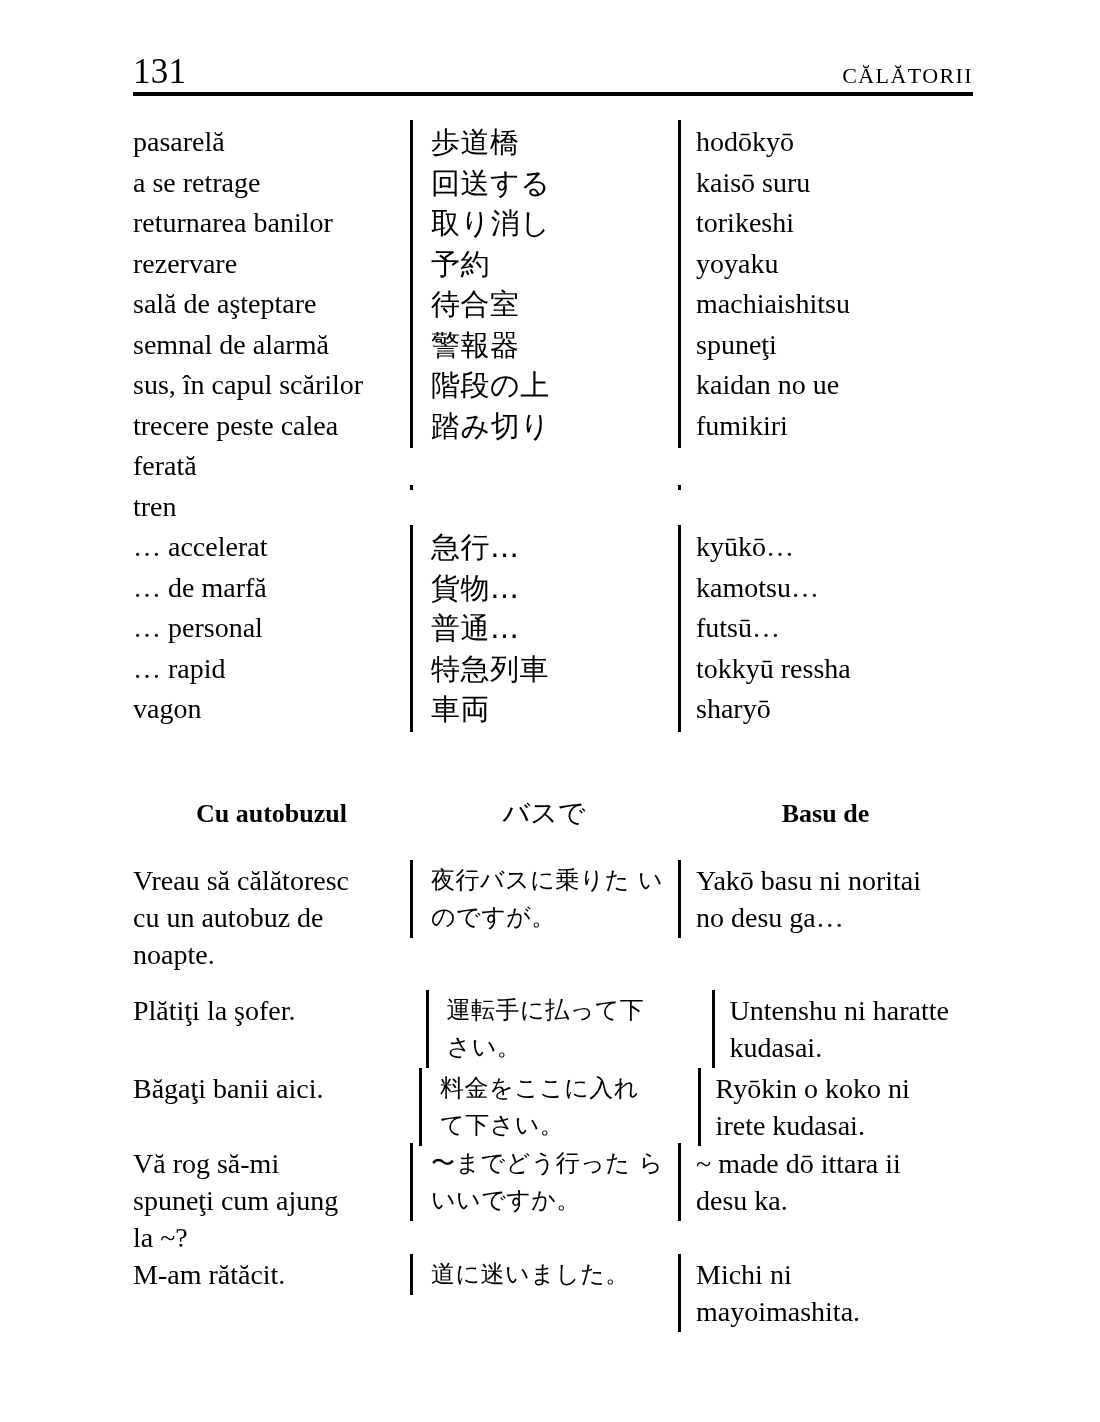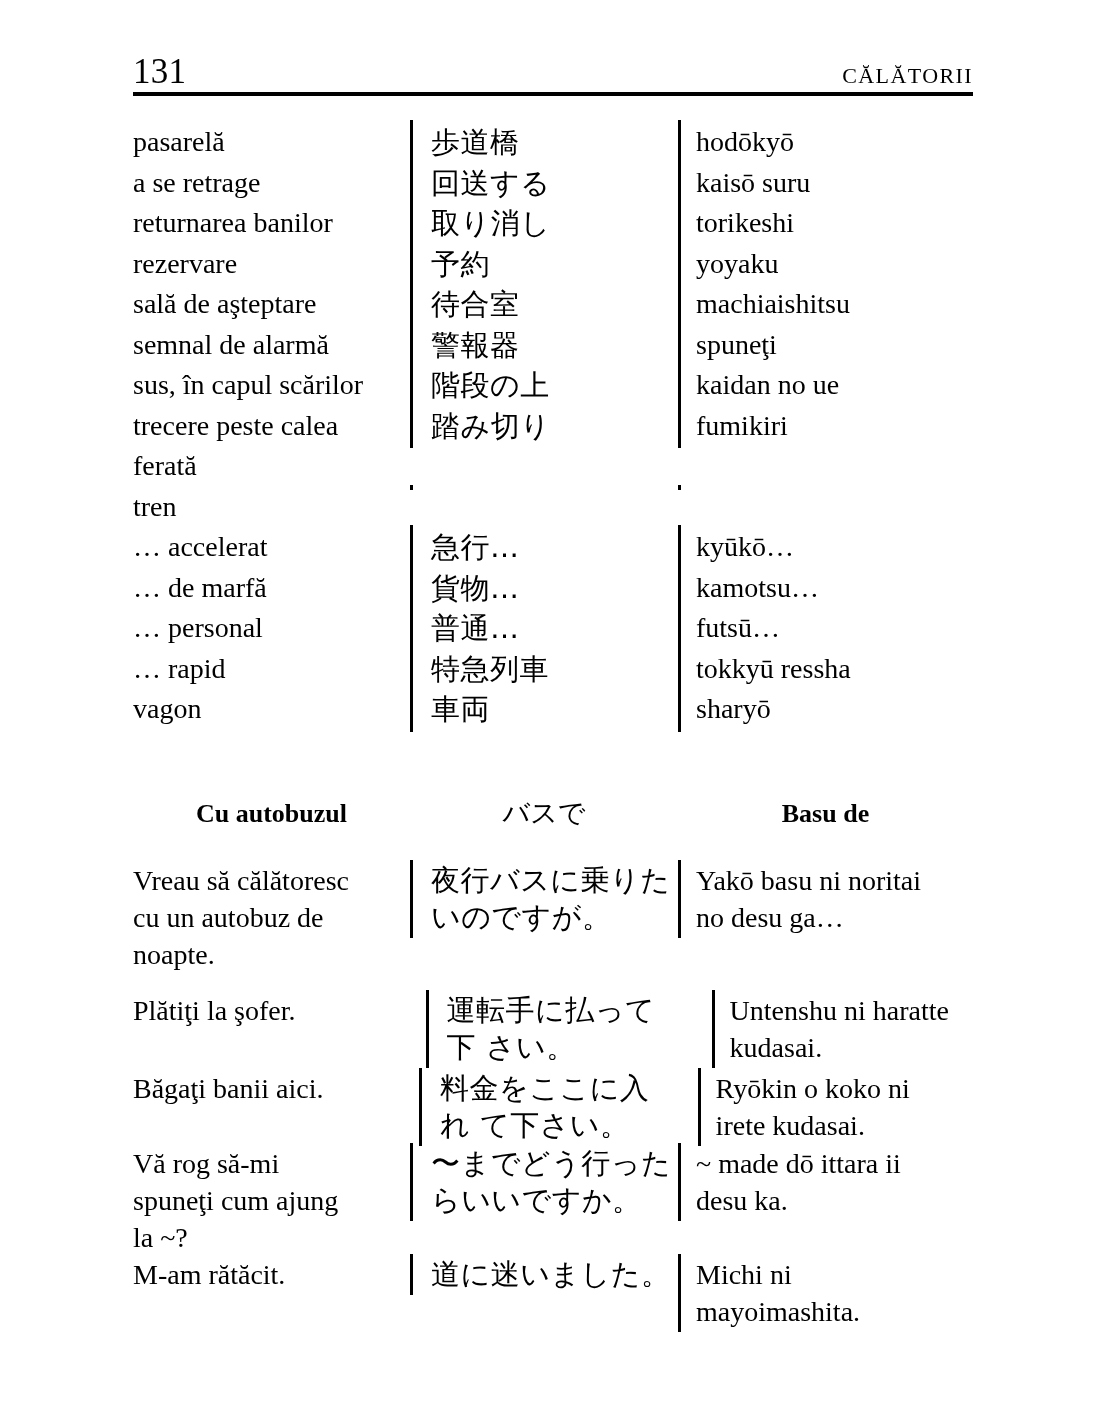--- a/index.html
+++ b/index.html
@@ -120,21 +120,21 @@
   
   #table-phrases { top: 862px; }
   #table-phrases .lex-row { margin-bottom: 0; }
   #table-phrases .ro-text,
   #table-phrases .rom-text {
     font-size: 28px;
     line-height: 37px;
     white-space: pre-line;
   }
   #table-phrases .jp-text {
-    font-size: 29px;
+    font-size: 24px;
     line-height: 37px;
     font-family: "DejaVu Sans", "Liberation Sans", sans-serif;
     letter-spacing: 0.5px;
   }
   #table-phrases .col-ro  { padding-right: 10px; }
   #table-phrases .col-jp  { padding-left: 21px; }
   #table-phrases .col-rom { padding-left: 18px; }
 
   .r1 { height: 130px; }
   .r2 { height: 78px; gap: 48px; }

